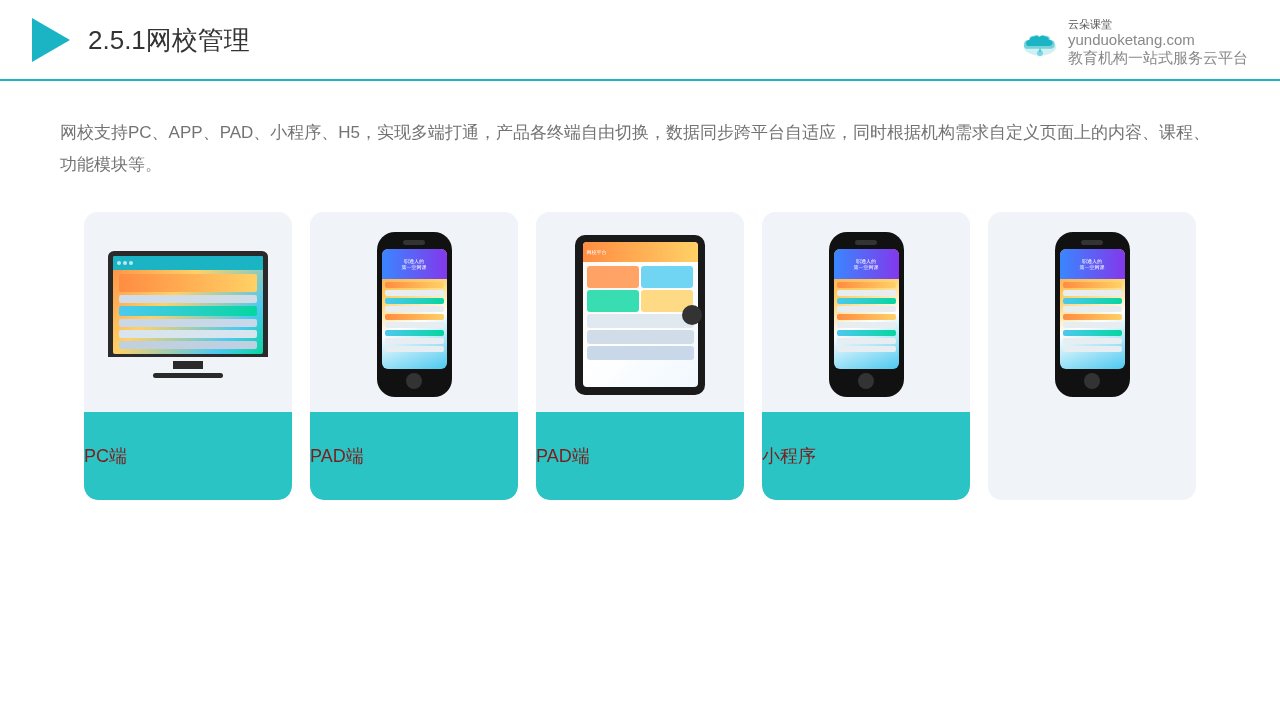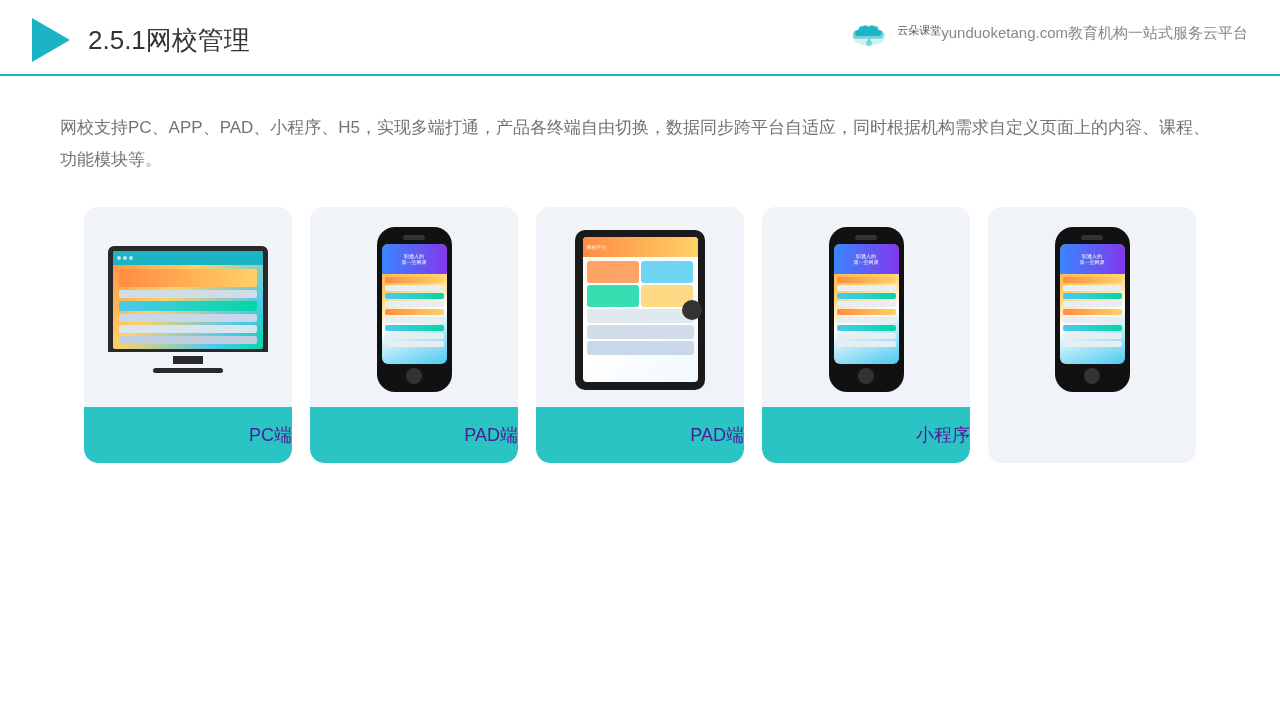--- a/index.html
+++ b/index.html
@@ -49,21 +49,21 @@
       display: flex;
       align-items: center;
       gap: 6px;
     }
     .cloud-icon {
       width: 44px;
       height: 30px;
     }
     .brand-text {
       display: flex;
-      flex-direction: row;
+      flex-direction: column;
       align-items: flex-start;
     }
     .brand-name {
       font-size: 11px;
       color: #555;
       line-height: 1.2;
     }
     .brand-sub {
       font-size: 15px;
       color: #888;
@@ -270,25 +270,25 @@
       position: absolute;
       right: 3px;
       top: 50%;
       transform: translateY(-50%);
     }
 
     
     .card-label {
       width: 100%;
       background: #2bc4c4;
-      color: #4c1d95;
-      text-align: right;
+      color: #7f1d1d;
+      text-align: left;
       font-size: 18px;
       font-weight: 500;
-      padding: 16px 0;
+      padding: 32px 0;
       border-radius: 0 0 14px 14px;
     }
 
     .card-label-teal { background: #2bc4c4; }
   </style>
 </head>
 <body>
 
 <div class="header">
   <div class="header-left">

